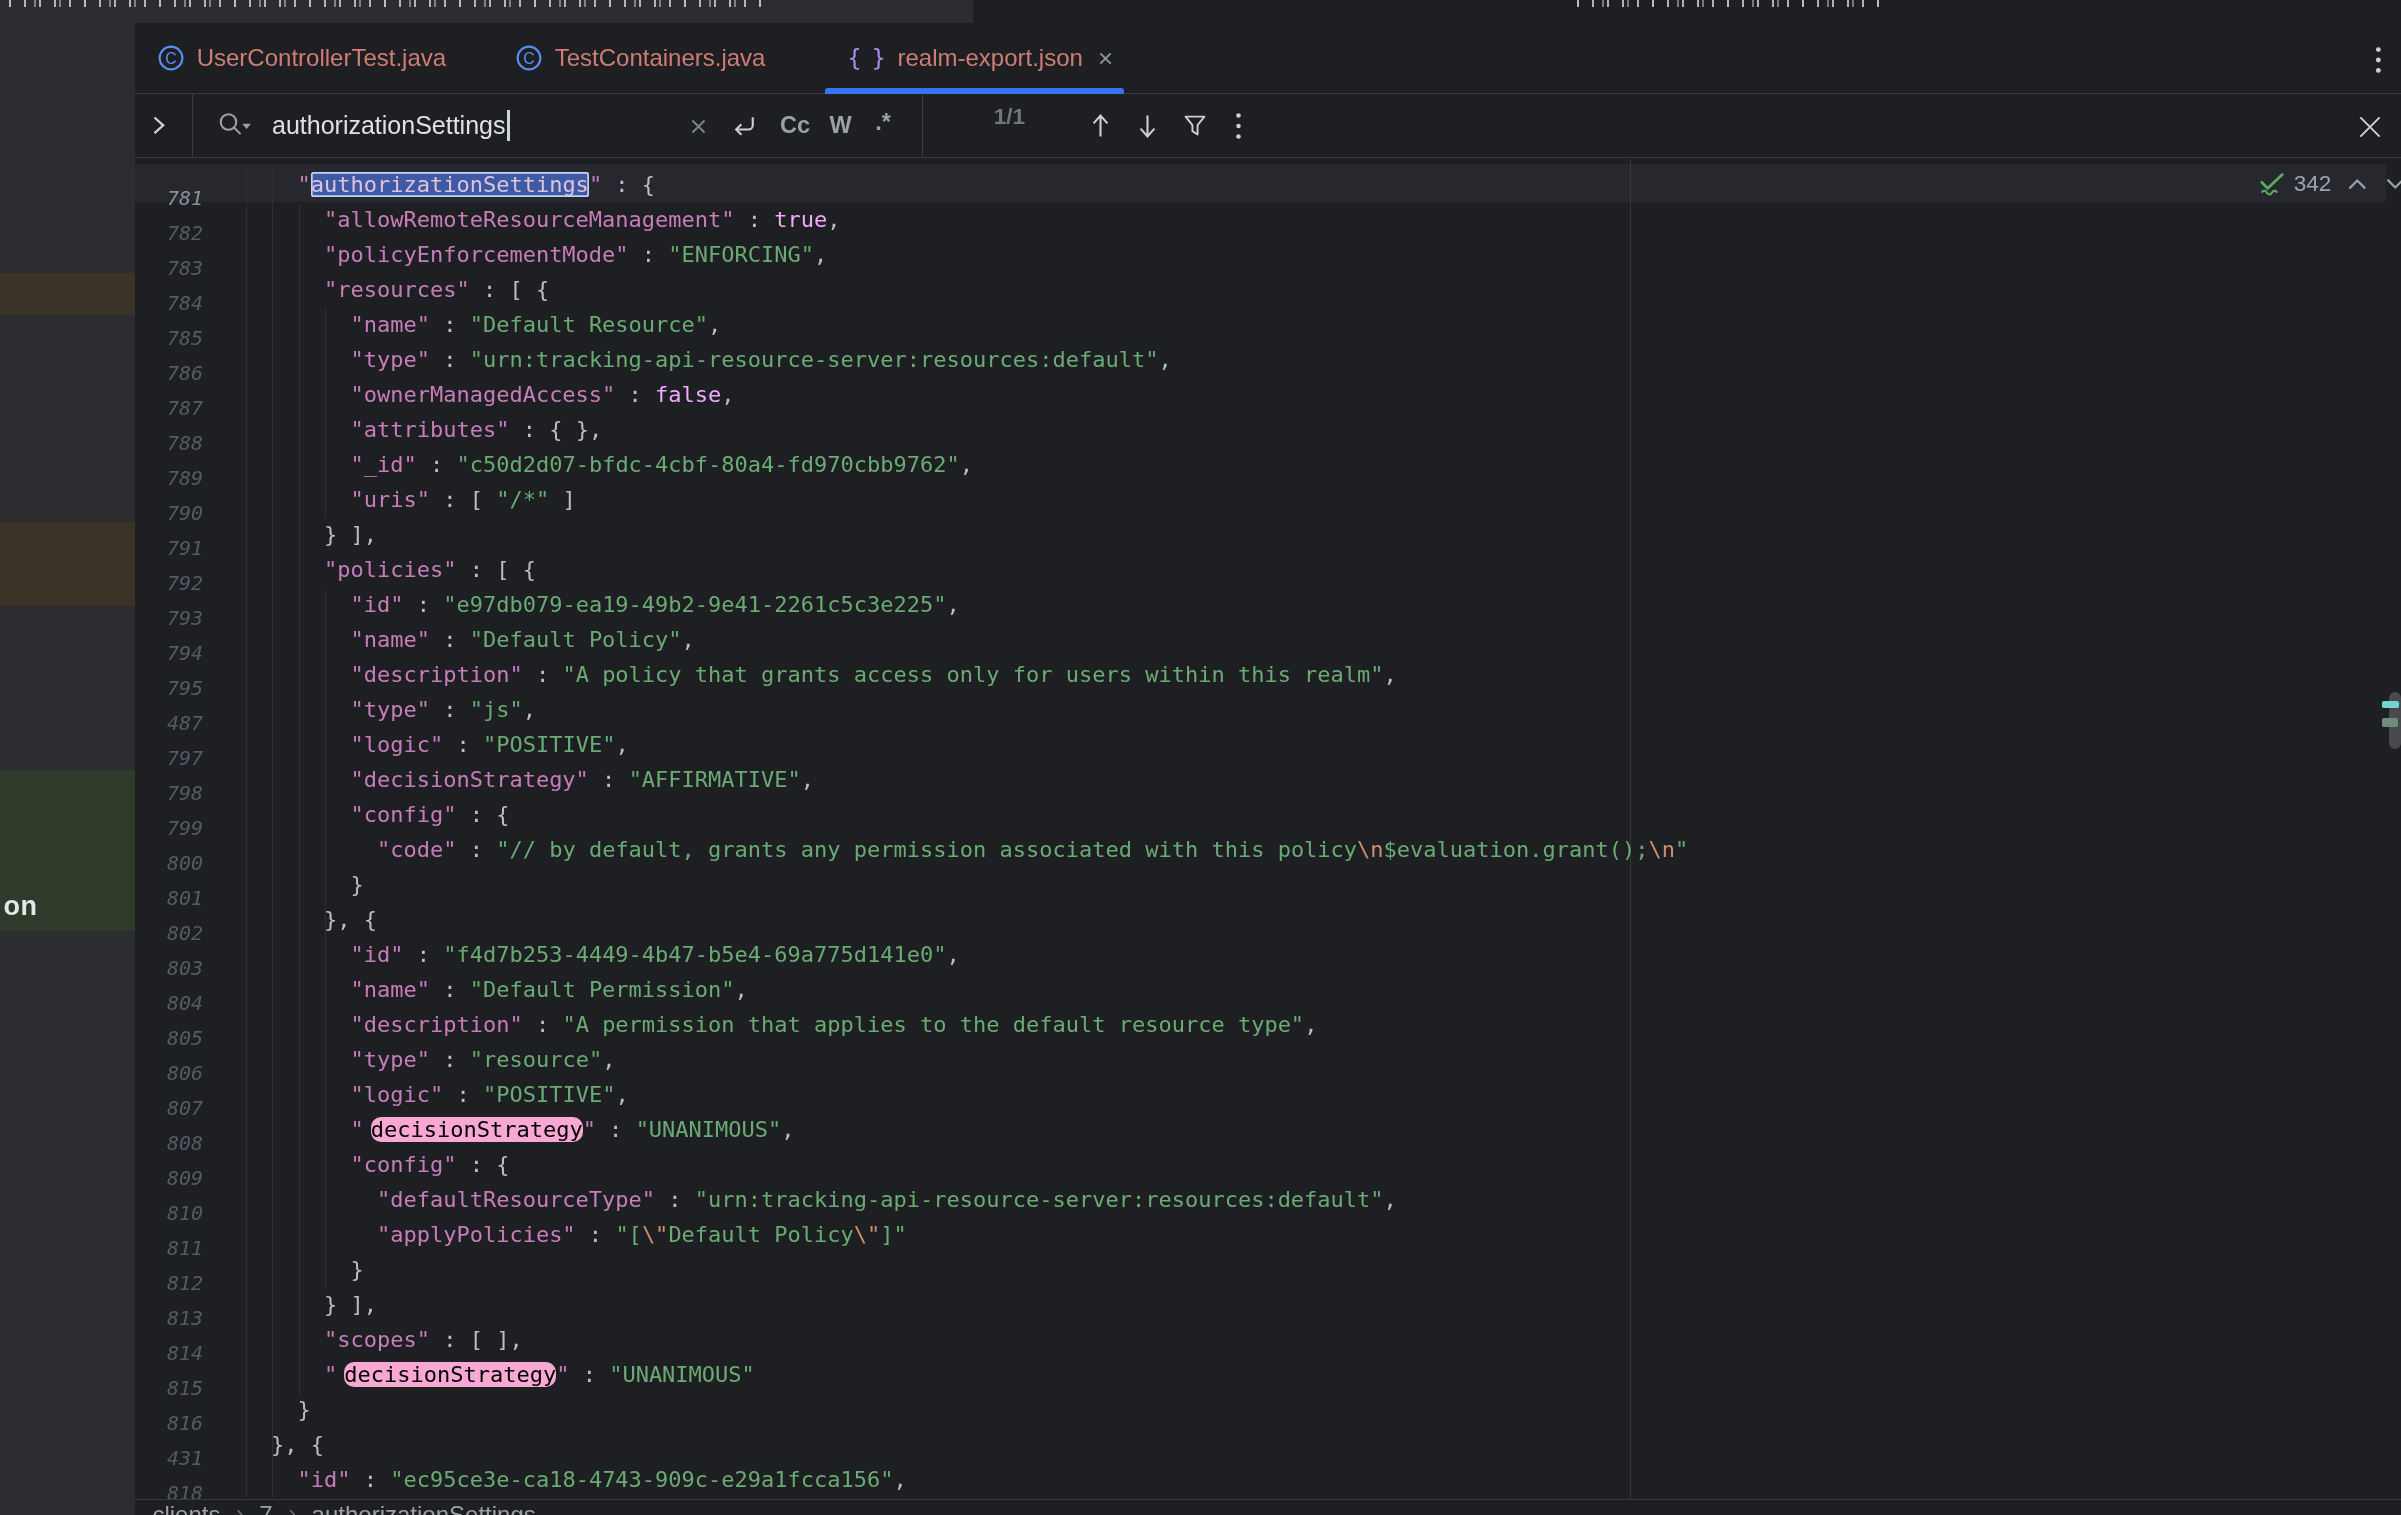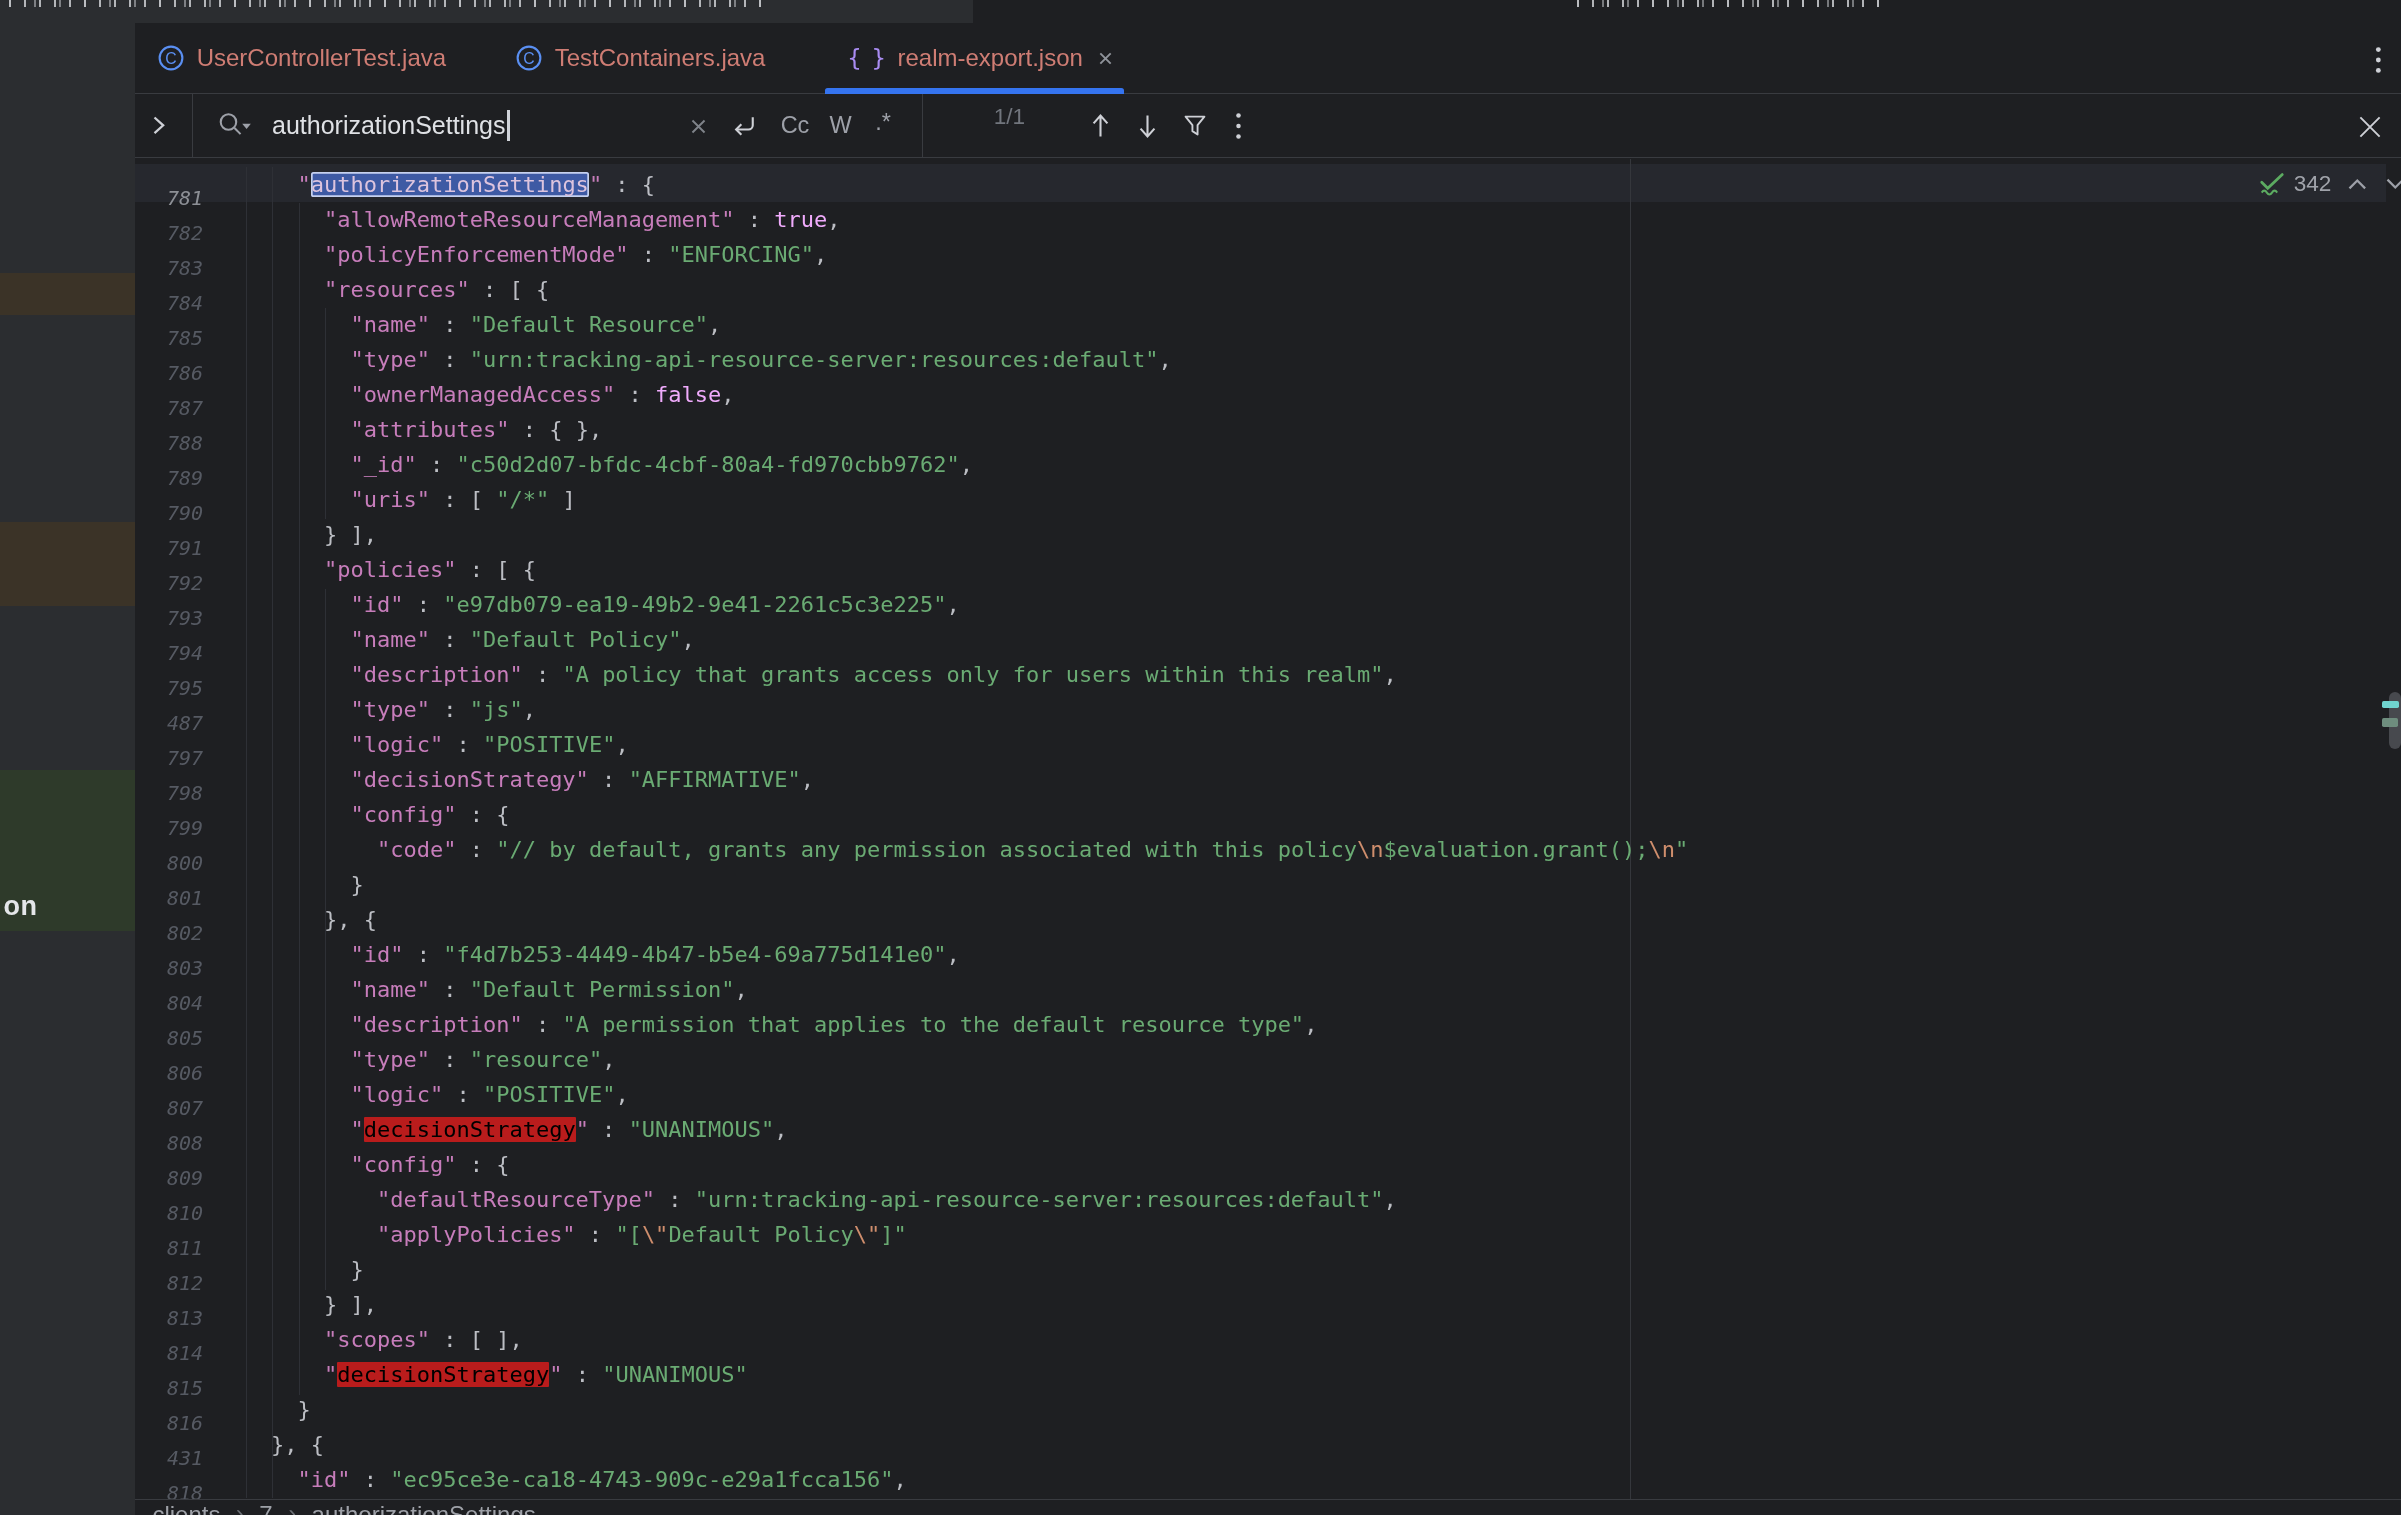--- a/index.html
+++ b/index.html
@@ -28,41 +28,41 @@
   .tab-bar { position:absolute; left:0; top:0; width:2267px; height:71px; border-bottom:0.9px solid #393b40; }
   .tab { position:absolute; top:0; height:71px; display:flex; align-items:center; }
   .tab-label { font-size:24px; color:#cf7d74; white-space:nowrap; }
   .tab-active-underline { position:absolute; left:0; bottom:0; width:100%; height:5.2px; background:#3574f0; border-radius:2.6px 2.6px 0 0; }
   .class-icon { width:28px; height:28px; flex:0 0 28px; margin-right:11.3px; }
   .json-icon { font-family:"DejaVu Sans", sans-serif; font-size:23.5px; color:#a98cf2; margin-right:10.4px; letter-spacing:0.9px; white-space:nowrap; }
   .tab-close { margin-left:13px; display:flex; align-items:center; }
   .tabbar-kebab { position:absolute; right:19px; top:22.6px; }
   
   .search-bar { position:absolute; left:0; top:71px; width:2267px; height:64px; border-bottom:0.9px solid #393b40; }
-  .sb { position:absolute; display:flex; align-items:center; justify-content:center; }
+  .sb { position:absolute; display:flex; align-items:center; justify-content:center;font-weight:bold; }
   .v-sep { position:absolute; top:0; width:0.9px; height:64px; background:#393b40; }
   .search-query { position:absolute; left:137px; top:0; height:64px; display:flex; align-items:center; }
   .search-query-text { font-size:25px; color:#dfe1e5; white-space:pre; }
   .caret { width:2.6px; height:31px; background:#d0d3d9; margin-left:1.7px; }
   .opt-label { font-size:23.5px; color:#9da0a8; }
   .result-count { font-size:22.6px; color:#71757d; }
   
   .editor { position:absolute; left:0; top:136px; width:2267px; height:1340px; overflow:hidden; }
   .cur-line-band { position:absolute; left:0; top:5.2px; width:2251px; height:38px; background:#26282e; }
   .indent-guide { position:absolute; width:0.9px; background:#2e3036; }
   .margin-guide { position:absolute; width:0.9px; background:#35373c; top:0; height:1340px; }
   .gutter { position:absolute; left:0; top:22px; width:68px;font-style:italic; }
   .ln { height:35px; text-align:right; font-family:"DejaVu Sans Mono", monospace; font-size:20px; color:#565a63; line-height:35px; }
   .ln.cur { color:#8d9096; }
   .code { position:absolute; left:83px; top:8.7px; }
   .cl { height:35px; line-height:35px; font-family:"DejaVu Sans Mono", monospace; font-size:22px; white-space:pre; }
   .tp { color:#bcbec4; } .tk { color:#c77dbb; } .ts { color:#6aab73; }
   .tw { color:#f0abfc; } .te { color:#cf8e6d; }
   .tm { background:#3e5aa4; box-shadow:inset 0 0 0 1.7px #c6d1ef; border-radius:2.6px; color:#ddc4de; }
-  .to { background:#b91c1c; border-radius:1px; }
+  .to { background:#f9a8d4; border-radius:10px;margin-left:7px; }
   .inspection-widget { position:absolute; left:2124px; top:12px; display:flex; align-items:center; }
   .insp-count { font-size:22.6px; color:#a0a3aa; margin:0 7px 0 8.7px; }
   .scroll-thumb { position:absolute; left:2254px; top:533px; width:12px; height:57px; background:#47494e; border-radius:6px; }
   .stripe-mark { position:absolute; border-radius:1.7px; }
   
   .breadcrumbs { position:absolute; left:0; top:1476px; width:2267px; height:17.4px; border-top:0.9px solid #393b40; overflow:hidden; }
   .bc-inner { position:absolute; left:17.4px; top:1.7px; display:flex; gap:15.7px; align-items:flex-start; }
   .bc-item { font-size:24px; color:#9ea1a8; white-space:nowrap; }
   .bc-sep { font-size:22.6px; color:#6a6e74; }
   svg { display:block; }

